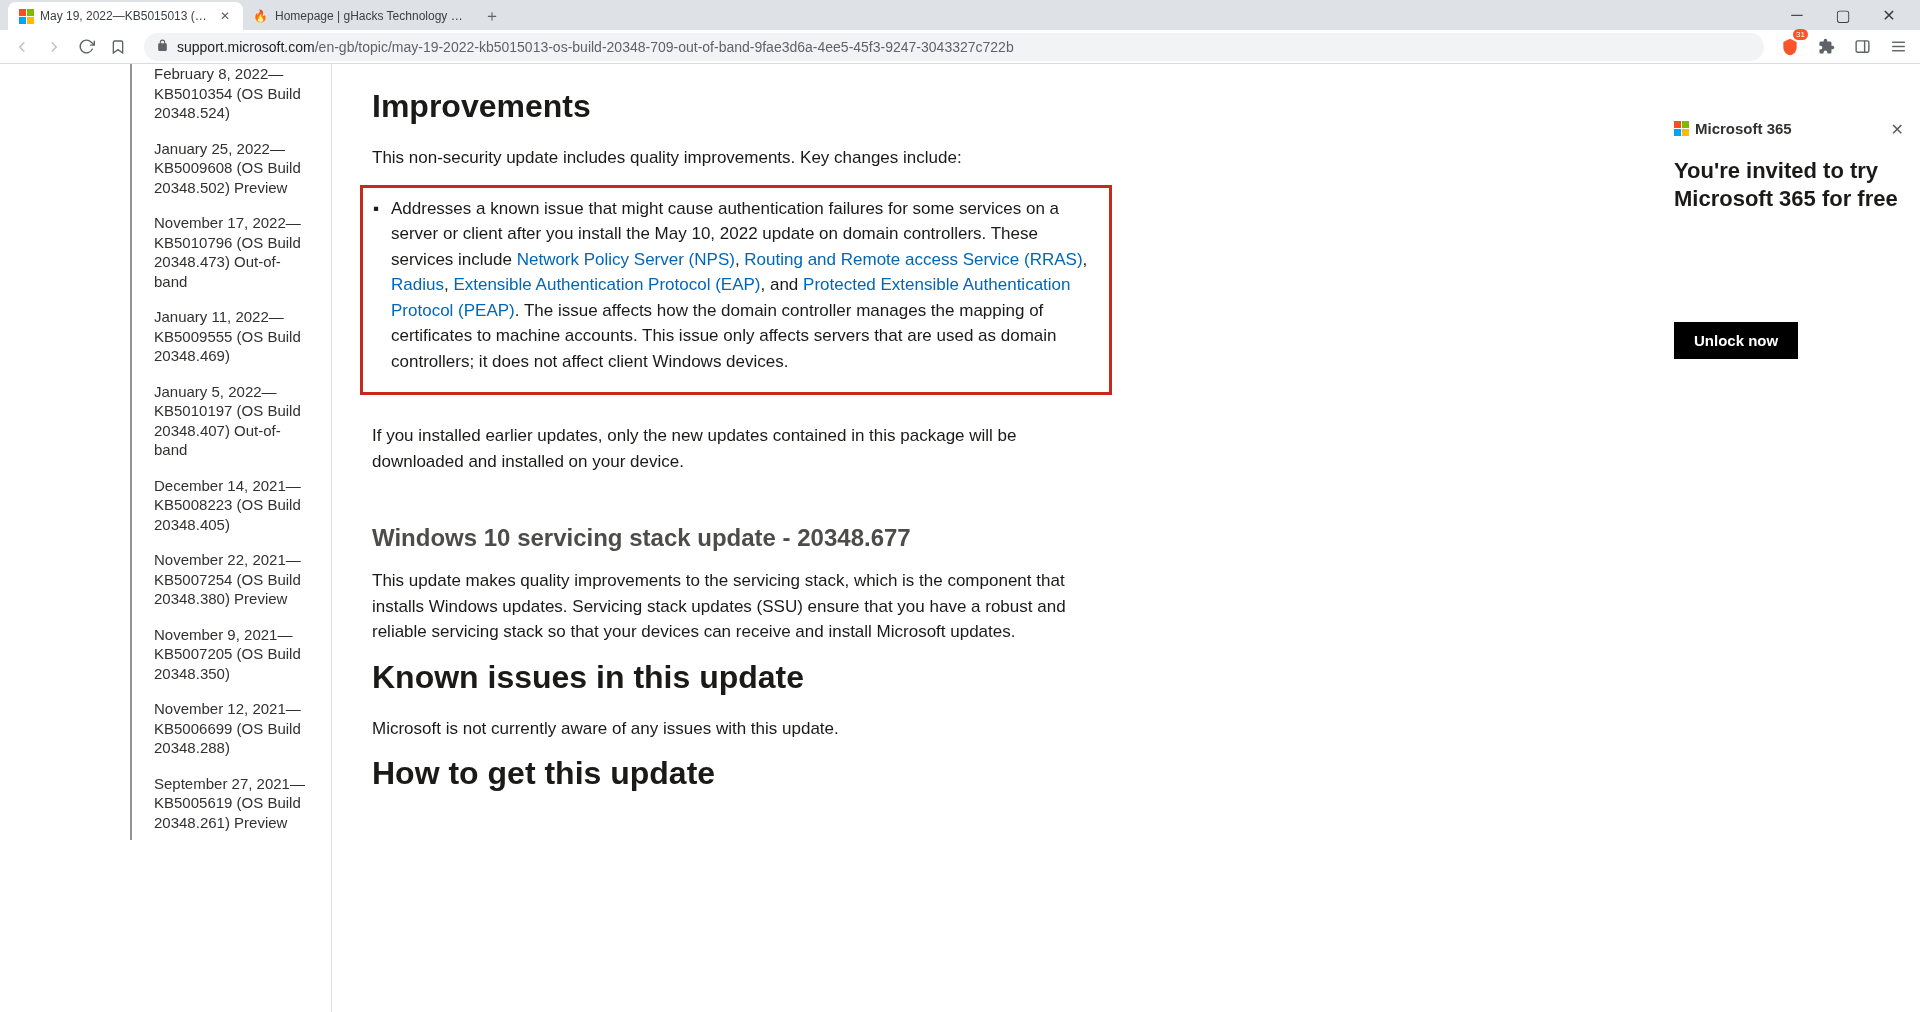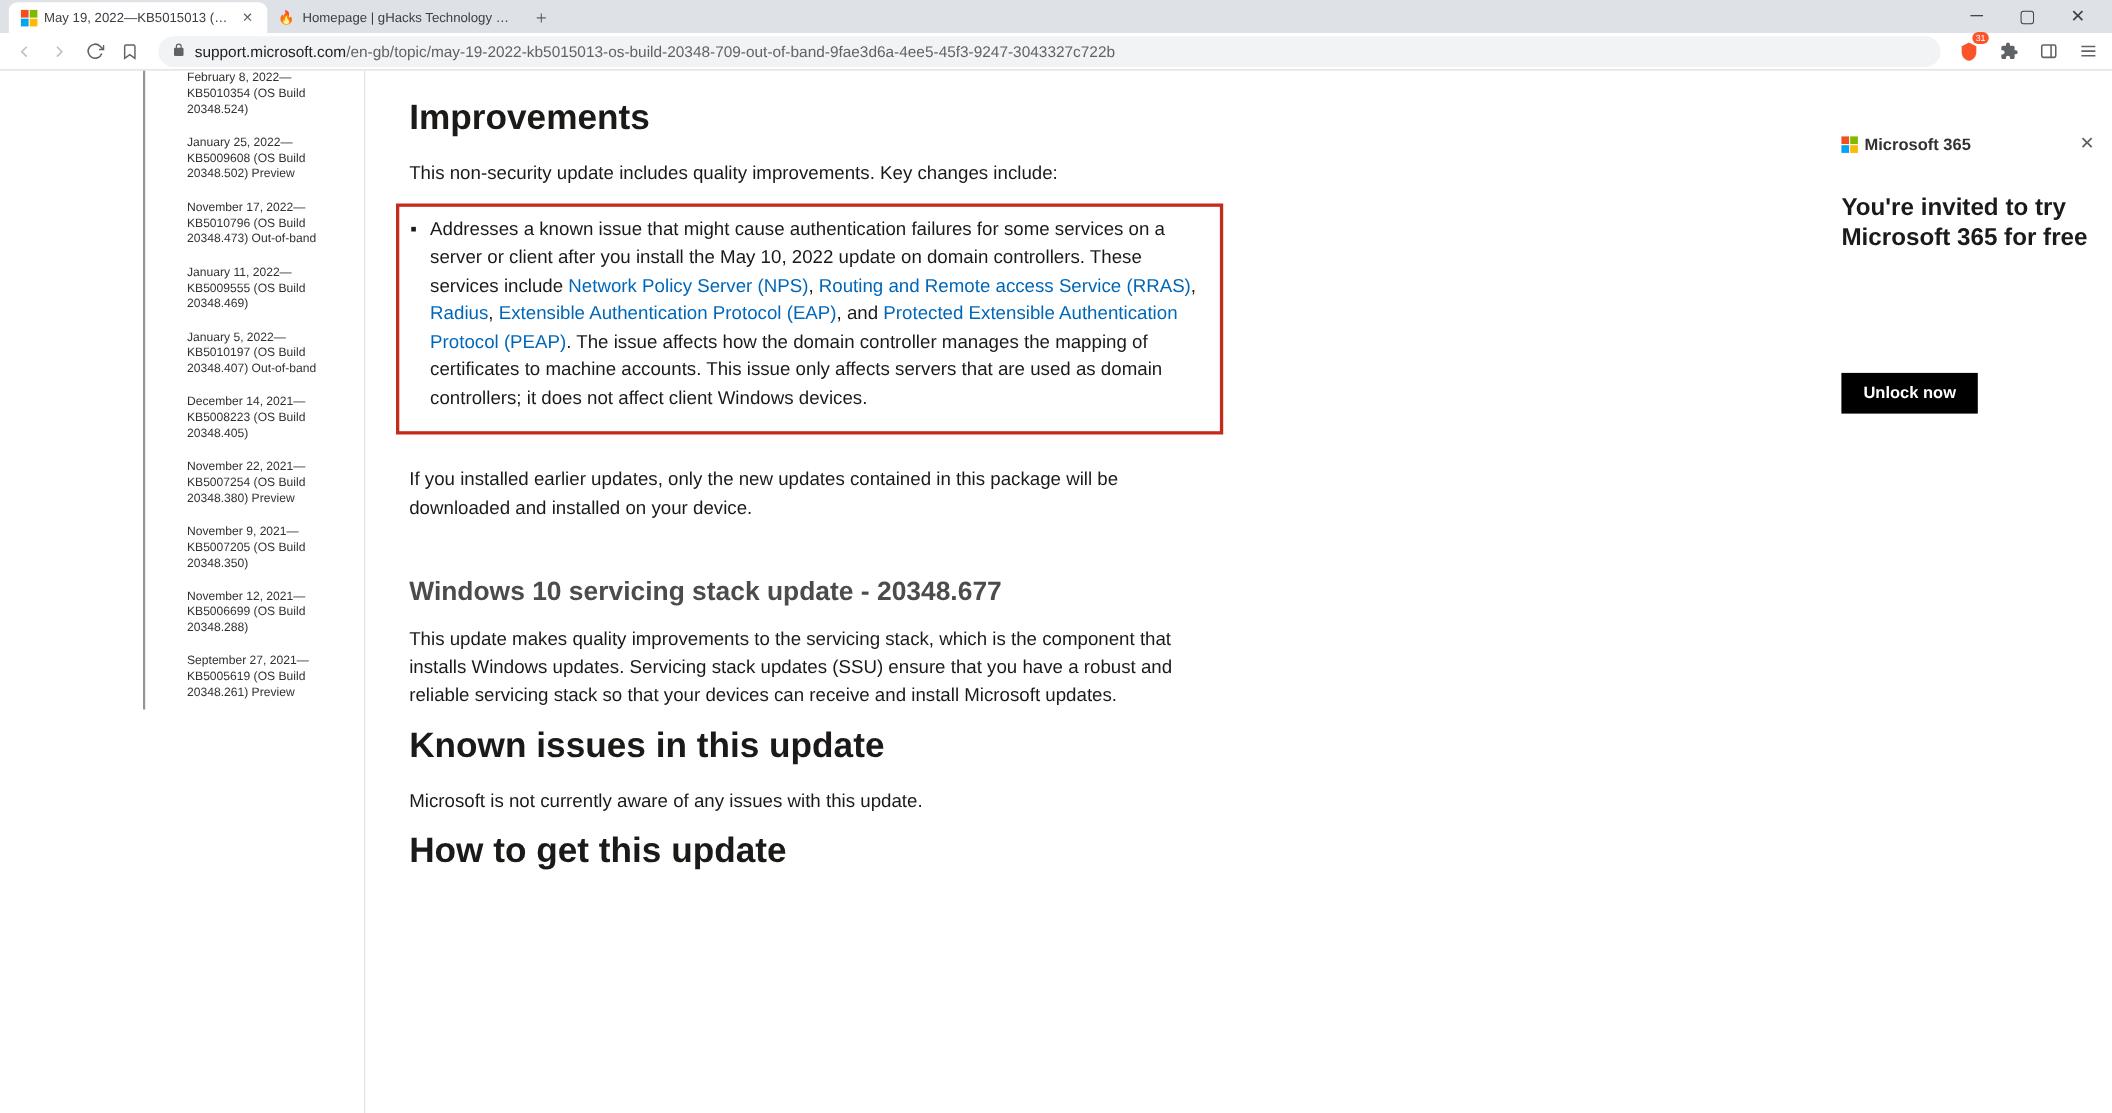--- a/index.html
+++ b/index.html
@@ -27,36 +27,36 @@
     .url-path { color: #5f6368; }
     .toolbar-right { display: flex; align-items: center; gap: 8px; }
     .shield-icon { position: relative; }
     .shield-badge { position: absolute; top: -4px; right: -4px; background: #fb542b; color: #fff; font-size: 8px; border-radius: 7px; padding: 1px 3px; font-weight: 400; }
     
     
     .page-viewport { height: calc(1012px - 64px); overflow-y: scroll; display: flex; position: relative; }
     
     .sidebar { width: 332px; flex-shrink: 0; border-right: 1px solid #e0e0e0; padding-right: 0; }
     .sidebar-inner { padding: 0 20px 0 0; margin-left: 130px; border-left: 2px solid #949494; }
-    .sidebar-item { padding: 8px 0 8px 38px; font-size: 11px; color: #323130; line-height: 1.3; cursor: pointer; }
+    .sidebar-item { padding: 8px 0 8px 22px; font-size: 15px; color: #323130; line-height: 1.3; cursor: pointer; }
     .sidebar-item.first { padding-top: 0; }
     
     .main-content { flex: 1; padding: 10px 40px 40px 40px; color: #1b1a19; max-width: 820px; }
     .main-content h2 { font-size: 32px; font-weight: 600; margin: 14px 0 20px 0; }
     .main-content h3 { font-size: 24px; font-weight: 600; margin: 50px 0 16px 0; color: #4d4c4b; }
     .main-content p { font-size: 17px; line-height: 1.5; margin-bottom: 14px; }
     .main-content ul { list-style: none; padding-left: 0; }
     .main-content li { position: relative; padding-left: 18px; font-size: 17px; line-height: 1.5; margin-bottom: 10px; }
     .main-content li::before { content: '▪'; position: absolute; left: 0; top: 0; }
     .main-content a { color: #0067b8; text-decoration: none; }
     .highlight-box { border: 3px solid #c42b1c; padding: 8px 10px; margin: 6px 0 28px -12px; }
     .highlight-box li::before { content: '▪'; position: absolute; left: 0; }
     
     .promo-panel { position: absolute; right: 16px; top: 56px; width: 230px; background: #fff; }
-    .promo-header { display: flex; align-items: flex-end; justify-content: space-between; margin-bottom: 34px; }
+    .promo-header { display: flex; align-items: flex-start; justify-content: space-between; margin-bottom: 18px; }
     .promo-logo { display: flex; align-items: center; gap: 6px; font-size: 15px; font-weight: 600; color: #323130; }
     .promo-close { cursor: pointer; color: #605e5c; font-size: 16px; }
     .promo-title { font-size: 22px; font-weight: 600; line-height: 1.25; color: #1b1a19; margin-bottom: 110px; }
     .promo-btn { display: inline-block; background: #000000; color: #fff; padding: 10px 20px; font-size: 15px; font-weight: 600; border: none; cursor: pointer; }
     
     .ms-logo { display: inline-grid; grid-template-columns: 7px 7px; grid-template-rows: 7px 7px; gap: 1px; }
     .ms-logo span:nth-child(1) { background: #f25022; }
     .ms-logo span:nth-child(2) { background: #7fba00; }
     .ms-logo span:nth-child(3) { background: #00a4ef; }
     .ms-logo span:nth-child(4) { background: #ffb900; }

